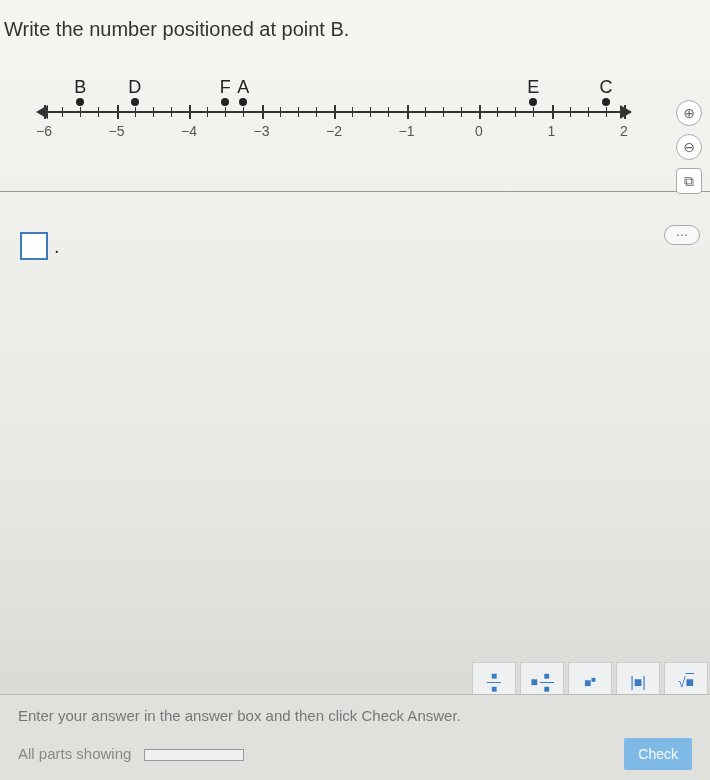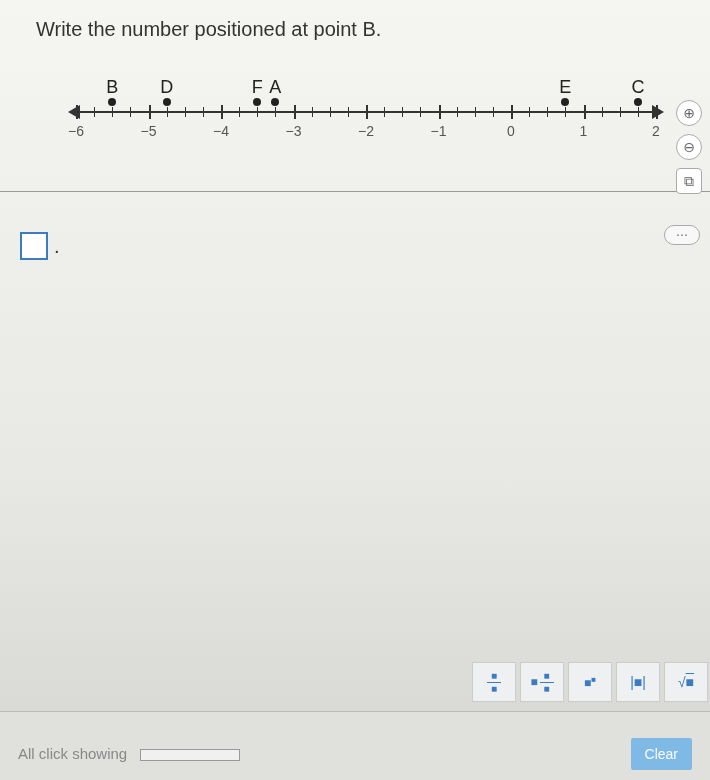--- a/index.html
+++ b/index.html
@@ -5,21 +5,21 @@
     * { box-sizing: border-box; margin: 0; padding: 0; }
     body {
       width: 710px;
       height: 780px;
       font-family: Arial, sans-serif;
       background: linear-gradient(180deg, #f5f5f2 0%, #e8e8e5 60%, #d5d5d2 100%);
       position: relative;
       overflow: hidden;
     }
     .question-area {
-      padding: 18px 20px 0 36px;
+      padding: 18px 20px 0 4px;
     }
     .question-text {
       font-size: 20px;
       color: #333;
       font-weight: 400;
     }
     .chart-container {
       position: relative;
       margin-top: 40px;
       height: 80px;
@@ -324,20 +324,21 @@
   </div>
   <div class="math-btn">
     <span>|■|</span>
   </div>
   <div class="math-btn">
     <span>√<span style="text-decoration:overline;">■</span></span>
   </div>
 </div>
 
 <div class="footer">
+  <div class="footer-instruction">Enter your answer in the answer box and then click Check Answer.</div>
   <div class="footer-row2">
     <div>
-      <span class="parts-text">All click showing</span>
+      <span class="parts-text">All parts showing</span>
       <span class="progress"></span>
     </div>
-    <button class="clear-btn">Clear</button>
+    <button class="clear-btn">Check</button>
   </div>
 </div>
 
 </body></html>

